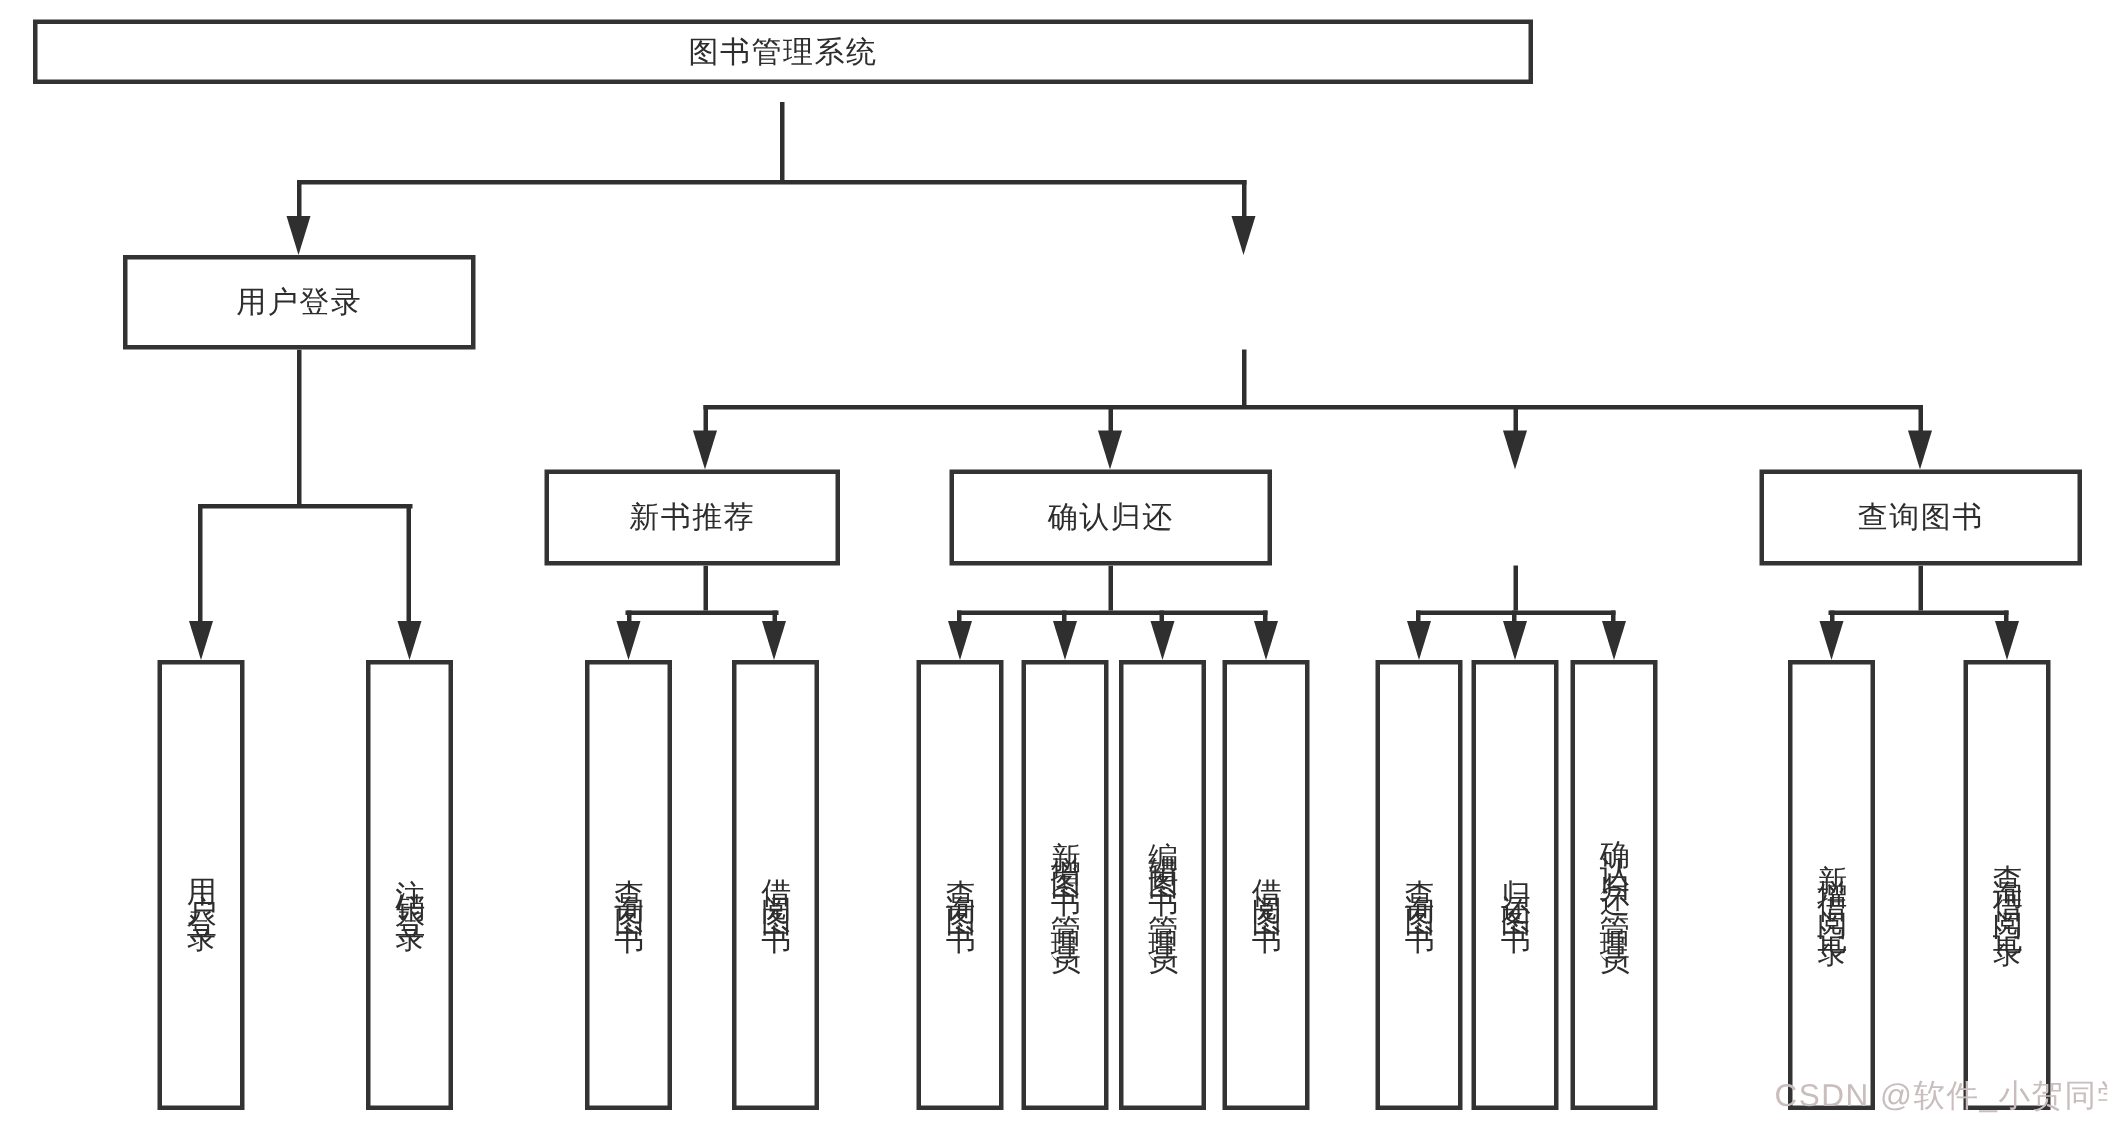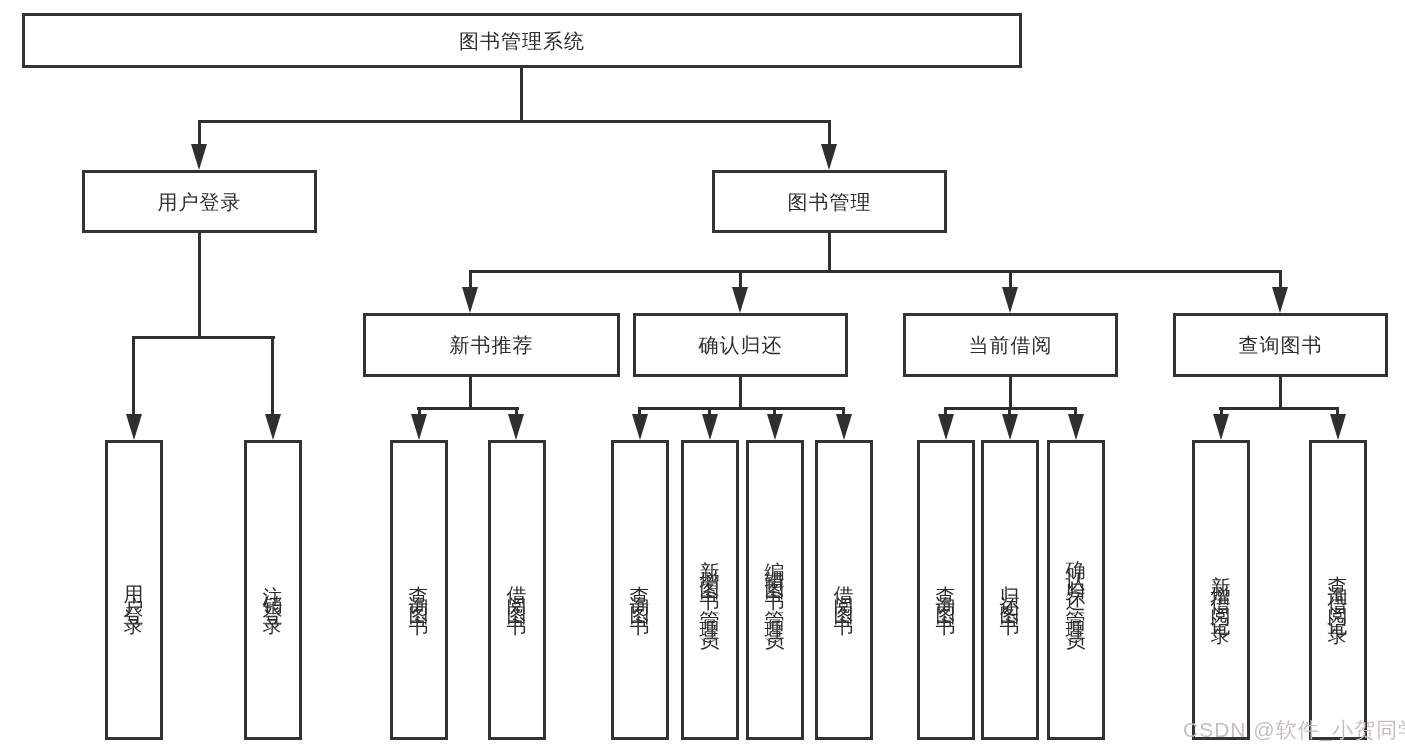--- a/index.html
+++ b/index.html
@@ -17,64 +17,58 @@
   .ar{position:absolute;width:0;height:0;border-left:8px solid transparent;
       border-right:8px solid transparent;border-top:26px solid #2f2f2f;z-index:1;}
   .wm{position:absolute;left:1183px;top:716px;font-size:21px;color:#c9bdbd;
       letter-spacing:1px;z-index:5;white-space:nowrap;}
 </style>
 </head>
 <body>
 
 <div id="canvas">
 
-  <div class="bx" style="left:22px;top:13px;width:1000px;height:55px">
+  <div class="bx" style="left:22px;top:13px;width:1000px;height:43px">
     <span>图书管理系统</span>
   </div>
 
   <div class="vl" style="left:520px;top:68px;height:52px"></div>
   <div class="hl" style="left:198px;top:120px;width:633px"></div>
   <div class="vl" style="left:198px;top:120px;height:27px"></div>
   <div class="ar" style="left:191px;top:144px"></div>
   <div class="vl" style="left:828px;top:120px;height:27px"></div>
   <div class="ar" style="left:821px;top:144px"></div>
 
   <div class="bx" style="left:82px;top:170px;width:235px;height:63px">
     <span>用户登录</span>
-  </div>
-  <div class="bx" style="left:712px;top:170px;width:235px;height:63px">
-    <span>图书管理</span>
   </div>
 
   <div class="vl" style="left:198px;top:233px;height:103px"></div>
   <div class="hl" style="left:132px;top:336px;width:143px"></div>
   <div class="vl" style="left:132px;top:336px;height:80px"></div>
   <div class="ar" style="left:126px;top:414px"></div>
   <div class="vl" style="left:271px;top:336px;height:80px"></div>
   <div class="ar" style="left:265px;top:414px"></div>
 
   <div class="vl" style="left:828px;top:233px;height:37px"></div>
   <div class="hl" style="left:469px;top:270px;width:813px"></div>
   <div class="vl" style="left:469px;top:270px;height:20px"></div>
   <div class="ar" style="left:462px;top:287px"></div>
   <div class="vl" style="left:739px;top:270px;height:20px"></div>
   <div class="ar" style="left:732px;top:287px"></div>
   <div class="vl" style="left:1009px;top:270px;height:20px"></div>
   <div class="ar" style="left:1002px;top:287px"></div>
   <div class="vl" style="left:1279px;top:270px;height:20px"></div>
   <div class="ar" style="left:1272px;top:287px"></div>
 
-  <div class="bx" style="left:363px;top:313px;width:257px;height:64px">
+  <div class="bx" style="left:363px;top:313px;width:197px;height:64px">
     <span>新书推荐</span>
   </div>
   <div class="bx" style="left:633px;top:313px;width:215px;height:64px">
     <span>确认归还</span>
-  </div>
-  <div class="bx" style="left:903px;top:313px;width:215px;height:64px">
-    <span>当前借阅</span>
   </div>
   <div class="bx" style="left:1173px;top:313px;width:215px;height:64px">
     <span>查询图书</span>
   </div>
 
   <div class="vl" style="left:469px;top:377px;height:30px"></div>
   <div class="hl" style="left:417px;top:407px;width:102px"></div>
   <div class="vl" style="left:418px;top:407px;height:10px"></div>
   <div class="ar" style="left:411px;top:414px"></div>
   <div class="vl" style="left:515px;top:407px;height:10px"></div>

